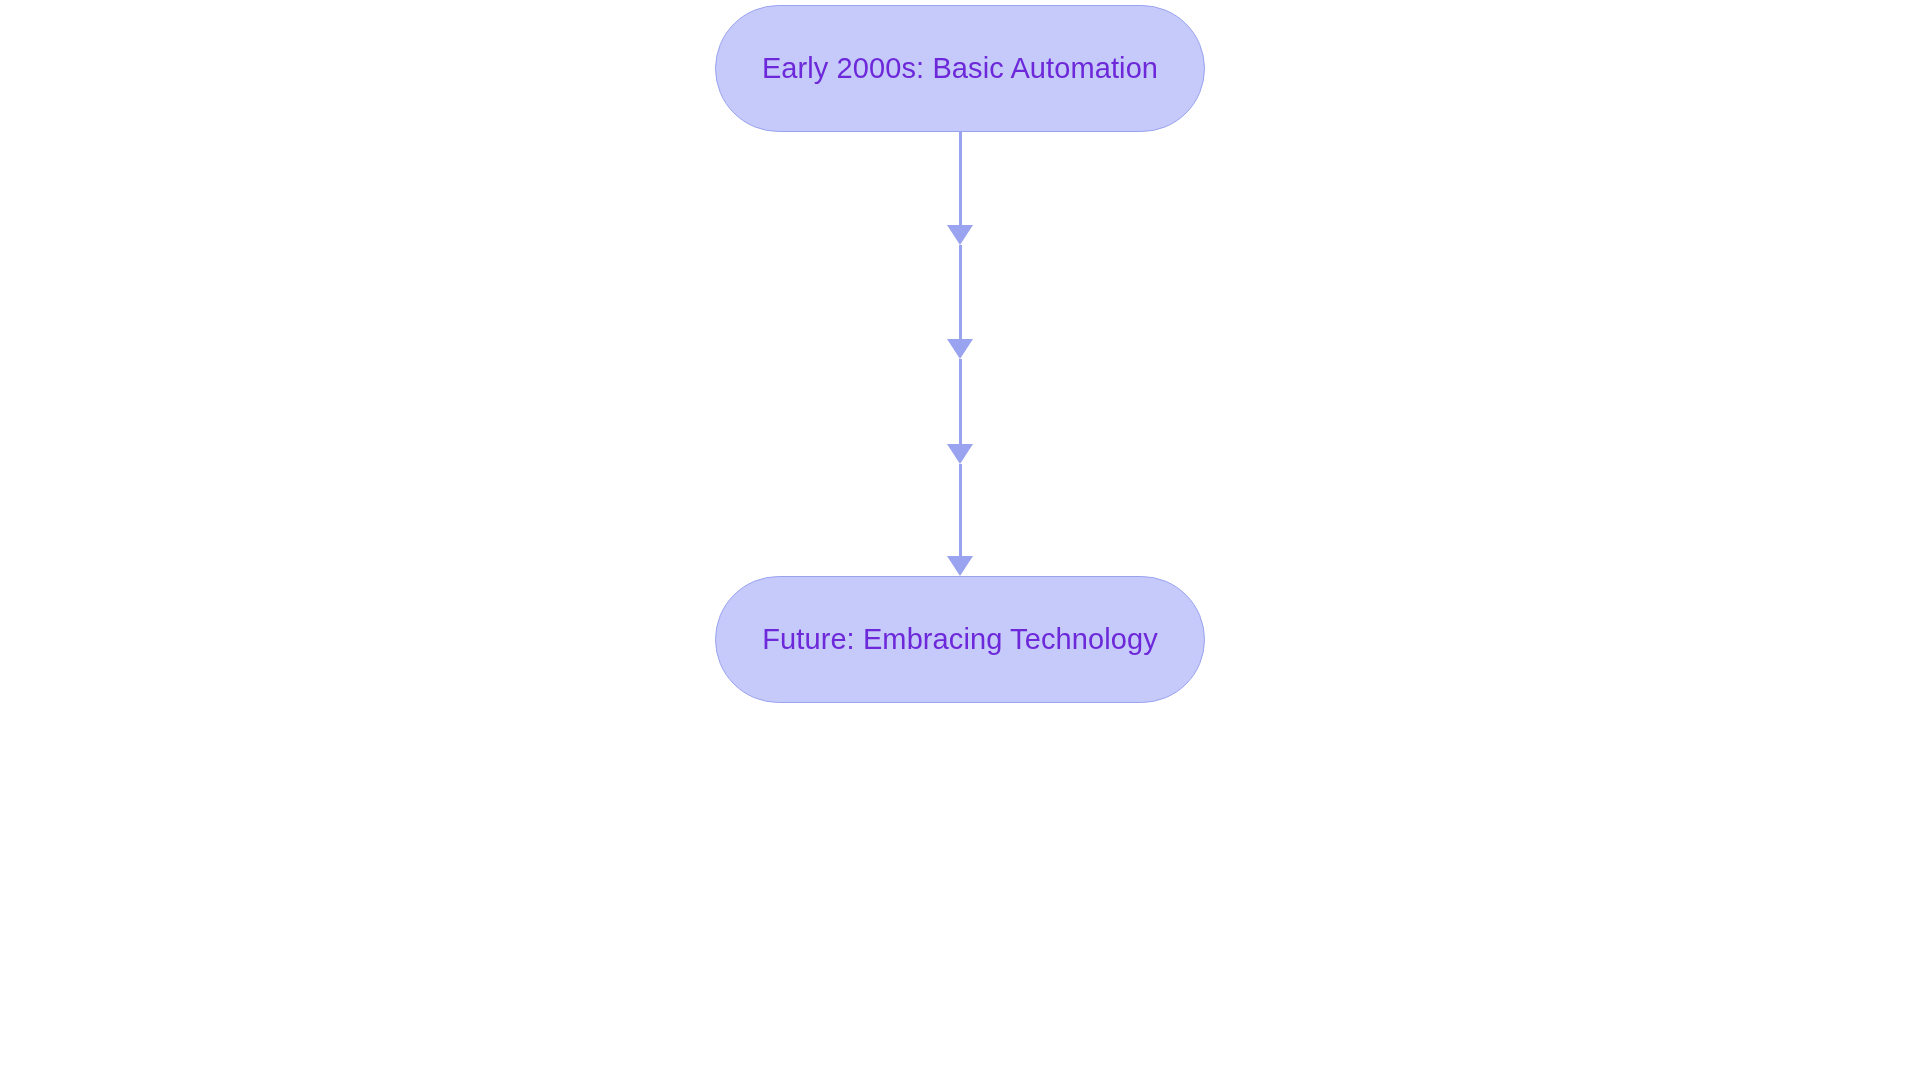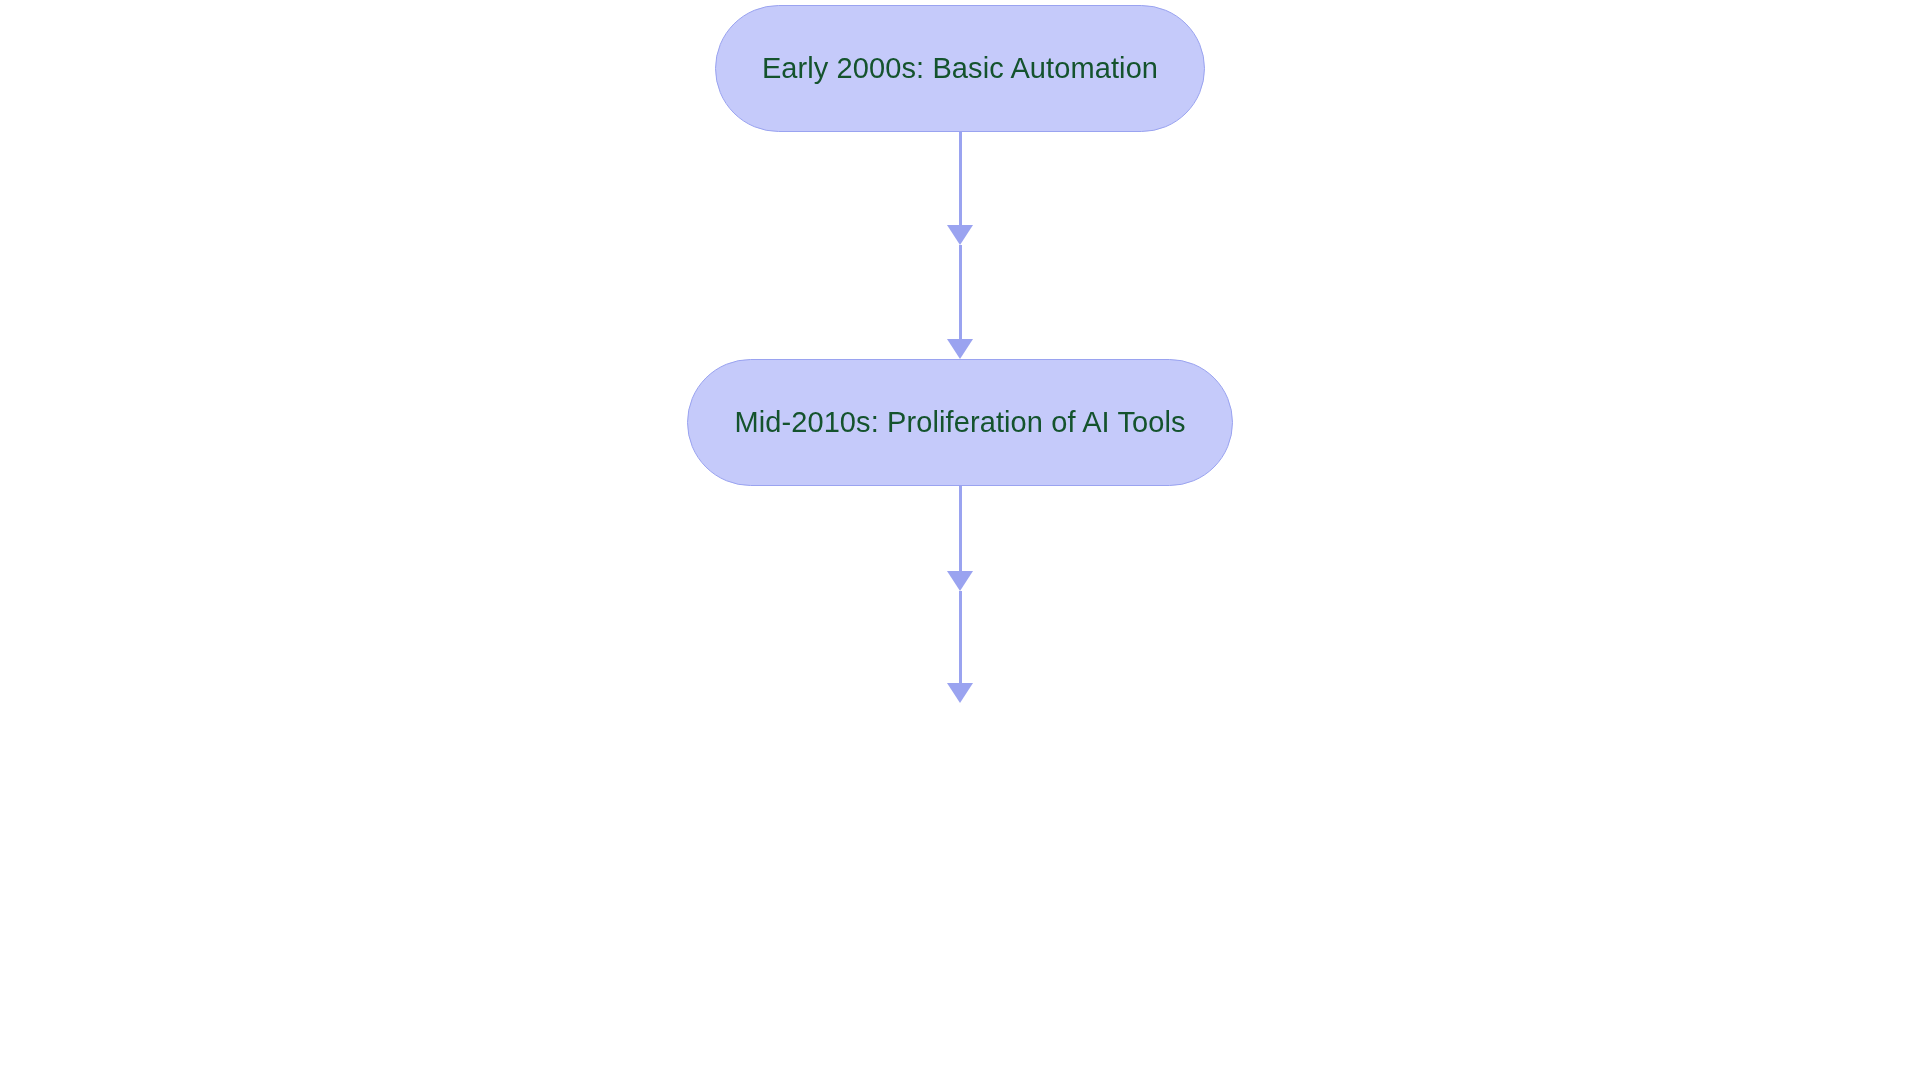--- a/index.html
+++ b/index.html
@@ -45,21 +45,21 @@
     font-size: 29px;
     font-weight: 400;
     letter-spacing: 0.1px;
     line-height: 1;
     white-space: nowrap;
     padding: 0 46px;
     height: 127px;
   }
 
   .node-label {
-    color: #14532d;
+    color: #6d28d9;
     font-size: 29px;
     white-space: nowrap;
   }
 
   .connector {
     position: relative;
     width: 30px;
     display: flex;
     flex-direction: column;
     align-items: center;
@@ -103,30 +103,30 @@
       <div class="connector-line"></div>
       <div class="connector-head"></div>
     </div>
 
 
     <div class="connector gap-2">
       <div class="connector-line"></div>
       <div class="connector-head"></div>
     </div>
 
-    <div class="node n3">
-      <span class="node-label">Mid-2010s: Proliferation of AI Tools</span>
-    </div>
 
     <div class="connector gap-3">
       <div class="connector-line"></div>
       <div class="connector-head"></div>
     </div>
 
 
     <div class="connector gap-4">
       <div class="connector-line"></div>
       <div class="connector-head"></div>
     </div>
 
+    <div class="node n5">
+      <span class="node-label">Future: Embracing Technology</span>
+    </div>
 
   </div>
 </div>
 
 </body></html>

